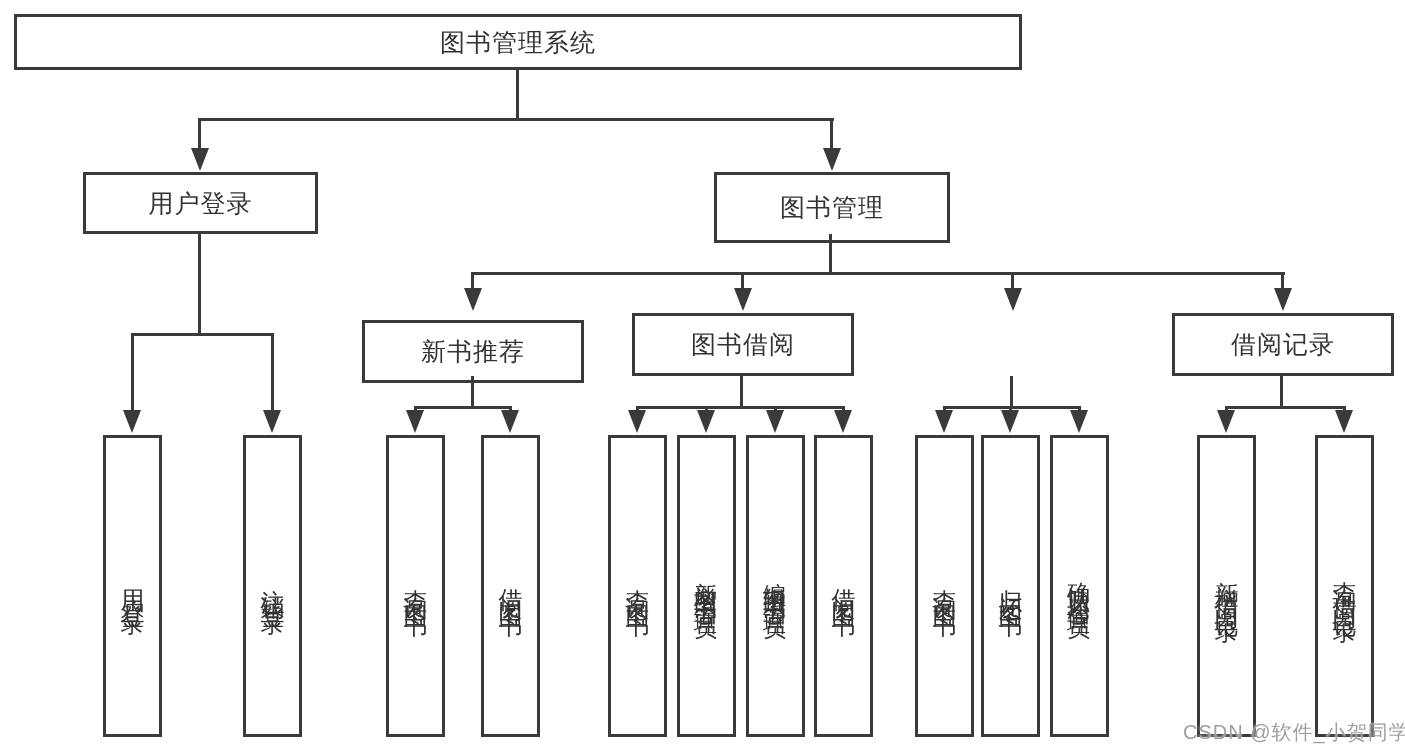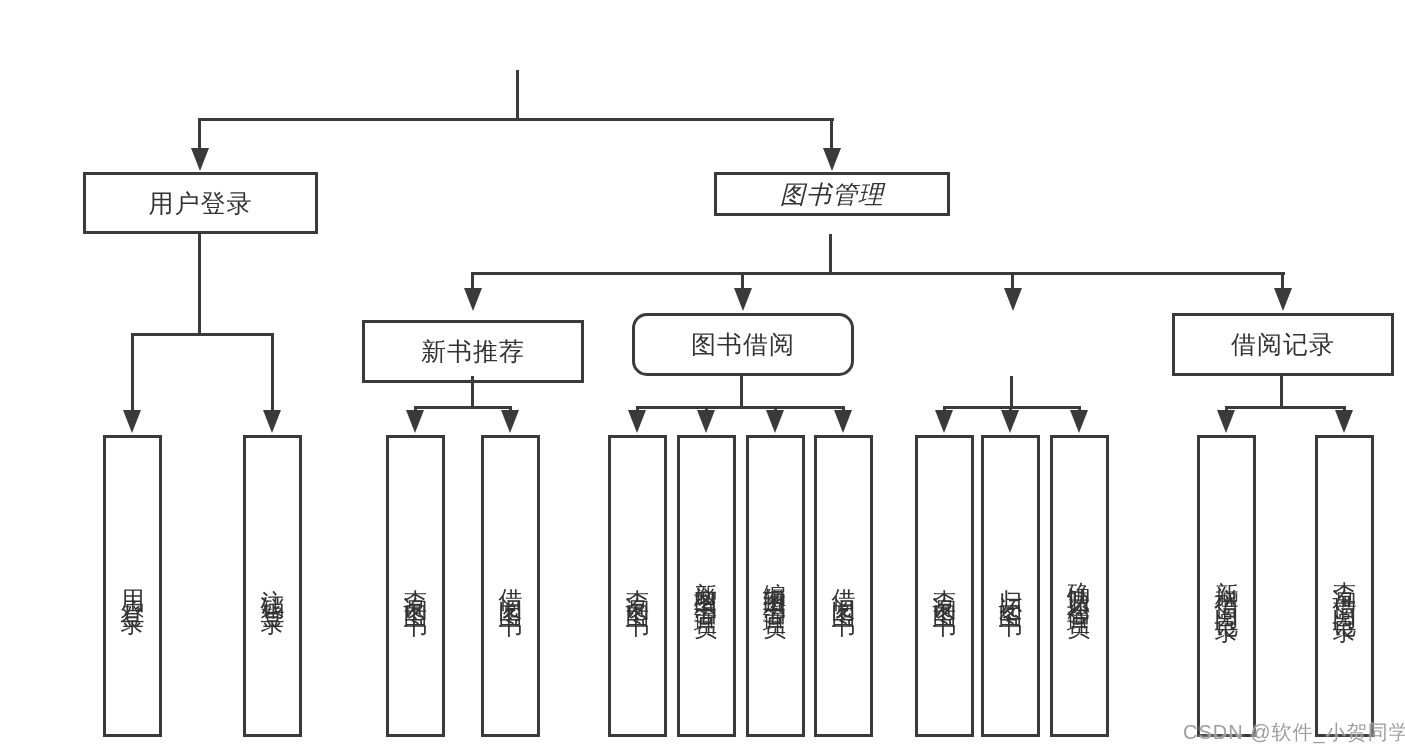--- a/index.html
+++ b/index.html
@@ -66,32 +66,35 @@
     white-space:nowrap;
     text-shadow:0 0 3px #ffffff;
     z-index:5;
   }
 </style>
 </head>
 <body>
 
 <div class="canvas">
 
+  <div class="node" style="left:14px;top:14px;width:1008px;height:56px;">
+    <span>图书管理系统</span>
+  </div>
 
   <div class="vline" style="left:516px;top:70px;height:50px;"></div>
   <div class="hline" style="left:198px;top:118px;width:636px;"></div>
   <div class="vline" style="left:198px;top:118px;height:32px;"></div>
   <div class="arrow" style="left:191px;top:148px;"></div>
   <div class="vline" style="left:830px;top:118px;height:32px;"></div>
   <div class="arrow" style="left:823px;top:148px;"></div>
 
   <div class="node" style="left:83px;top:172px;width:235px;height:62px;">
     <span>用户登录</span>
   </div>
-  <div class="node" style="left:714px;top:172px;width:236px;height:44px;font-style:italic;">
+  <div class="node" style="left:714px;top:172px;width:236px;height:71px;">
     <span>图书管理</span>
   </div>
 
   <div class="vline" style="left:198px;top:234px;height:101px;"></div>
   <div class="hline" style="left:131px;top:333px;width:143px;"></div>
   <div class="vline" style="left:131px;top:333px;height:77px;"></div>
   <div class="arrow" style="left:123px;top:410px;"></div>
   <div class="vline" style="left:271px;top:333px;height:77px;"></div>
   <div class="arrow" style="left:263px;top:410px;"></div>
 
@@ -102,21 +105,21 @@
   <div class="vline" style="left:741px;top:272px;height:18px;"></div>
   <div class="arrow" style="left:734px;top:288px;"></div>
   <div class="vline" style="left:1011px;top:272px;height:18px;"></div>
   <div class="arrow" style="left:1004px;top:288px;"></div>
   <div class="vline" style="left:1281px;top:272px;height:18px;"></div>
   <div class="arrow" style="left:1274px;top:288px;"></div>
 
   <div class="node" style="left:362px;top:320px;width:222px;height:63px;">
     <span>新书推荐</span>
   </div>
-  <div class="node" style="left:632px;top:313px;width:222px;height:63px;border-radius:15px;">
+  <div class="node" style="left:632px;top:313px;width:222px;height:63px;">
     <span>图书借阅</span>
   </div>
   <div class="node" style="left:1172px;top:313px;width:222px;height:63px;">
     <span>借阅记录</span>
   </div>
 
   <div class="vline" style="left:471px;top:376px;height:32px;"></div>
   <div class="hline" style="left:414px;top:406px;width:98px;"></div>
   <div class="vline" style="left:414px;top:406px;height:6px;"></div>
   <div class="arrow" style="left:406px;top:410px;"></div>

